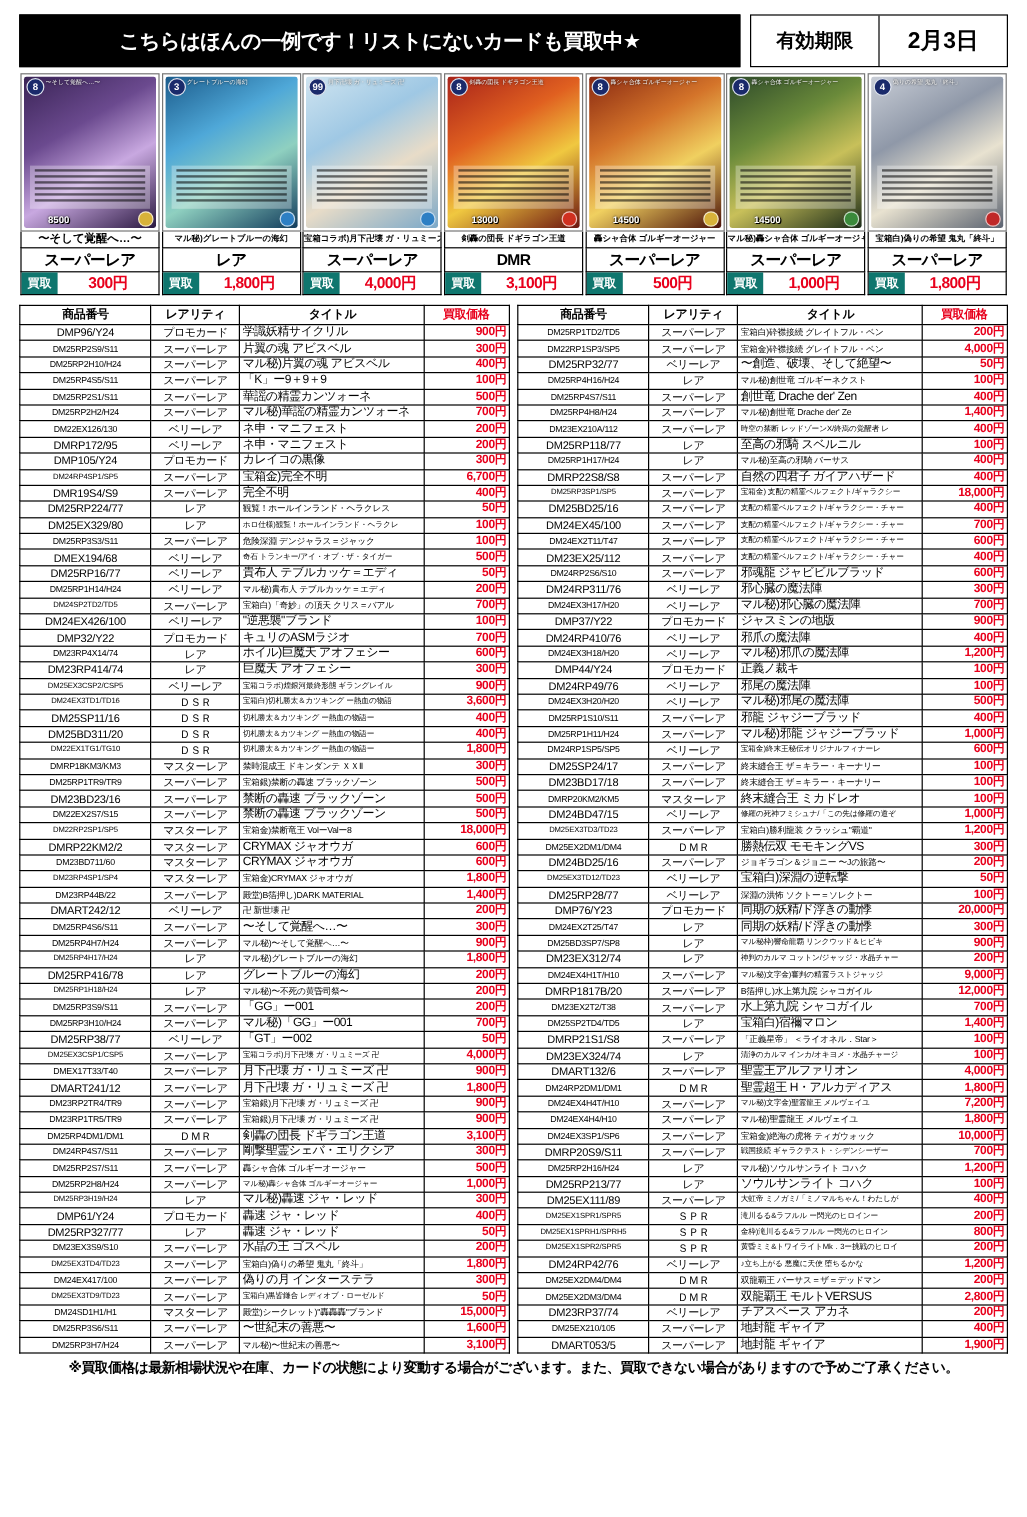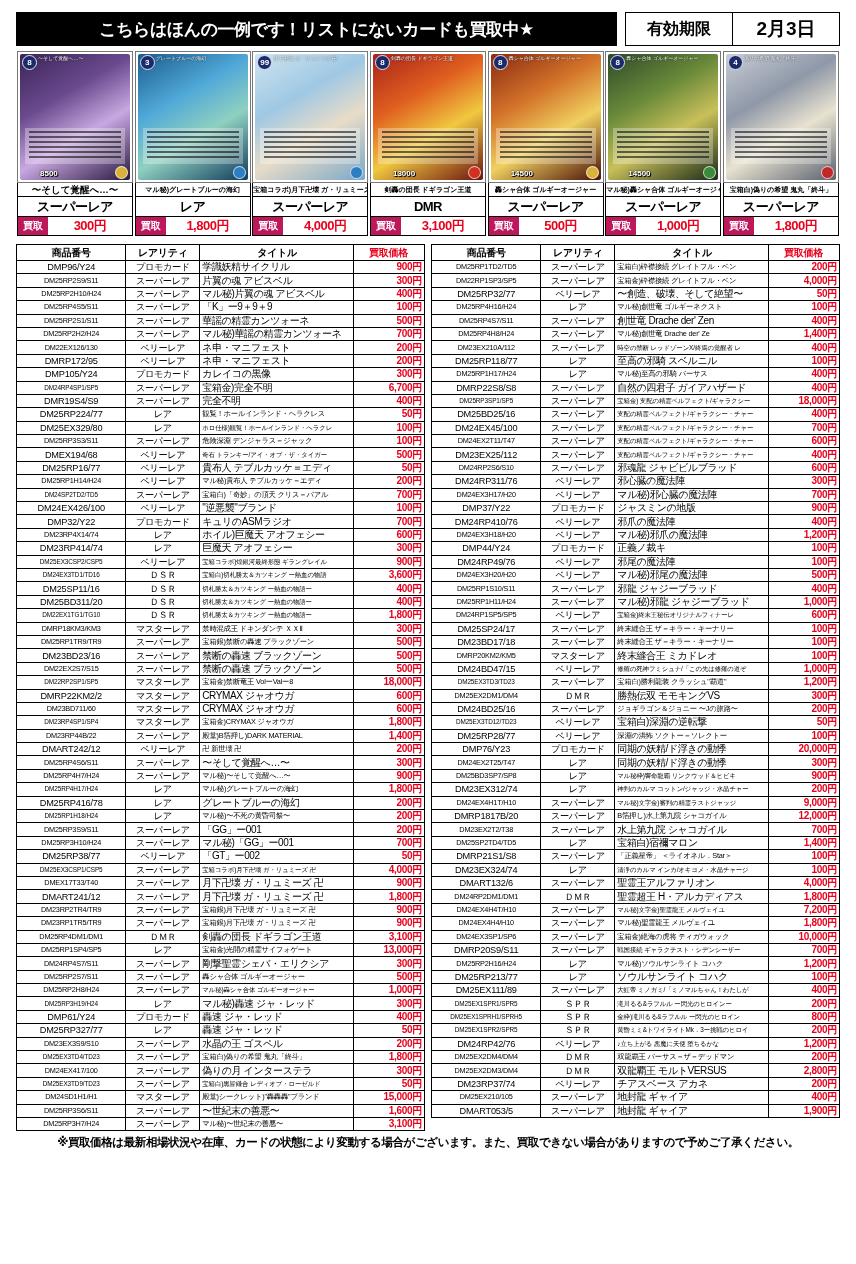--- a/index.html
+++ b/index.html
@@ -20,21 +20,21 @@
     height: 1264px;
     box-sizing: border-box;
     padding: 0 8px;
   }
 
   
   .header-row {
     display: flex;
     align-items: stretch;
     margin-top: 12px;
-    height: 34px;
+    height: 44px;
   }
   .banner {
     flex: 1 1 auto;
     background: #000000;
     color: #ffffff;
     font-size: 17px;
     font-weight: bold;
     letter-spacing: -0.5px;
     display: flex;
     align-items: center;
@@ -169,21 +169,21 @@
     letter-spacing: -0.5px;
   }
   .card-price-row {
     display: flex;
     border-left: 1px solid #000;
     border-right: 1px solid #000;
     border-bottom: 1px solid #000;
     height: 18px;
   }
   .kaitori-tag {
-    background: #be185d;
+    background: #0f766e;
     color: #fff;
     font-size: 10px;
     font-weight: bold;
     width: 30px;
     display: flex;
     align-items: center;
     justify-content: center;
   }
   .card-price {
     flex: 1;
@@ -728,26 +728,20 @@
               <td class="c-ttl small">宝箱銀)月下卍壊 ガ・リュミーズ 卍</td>
               <td class="c-prc">900円</td>
             </tr>
             <tr>
               <td class="c-no small">DM25RP4DM1/DM1</td>
               <td class="c-rar">ＤＭＲ</td>
               <td class="c-ttl ">剣轟の団長 ドギラゴン王道</td>
               <td class="c-prc">3,100円</td>
             </tr>
             <tr>
-              <td class="c-no small">DM25RP1SP4/SP5</td>
-              <td class="c-rar">レア</td>
-              <td class="c-ttl small">宝箱金)光開の精霊サイフォゲート</td>
-              <td class="c-prc">13,000円</td>
-            </tr>
-            <tr>
               <td class="c-no small">DM24RP4S7/S11</td>
               <td class="c-rar">スーパーレア</td>
               <td class="c-ttl ">剛撃聖霊シェバ・エリクシア</td>
               <td class="c-prc">300円</td>
             </tr>
             <tr>
               <td class="c-no small">DM25RP2S7/S11</td>
               <td class="c-rar">スーパーレア</td>
               <td class="c-ttl small">轟シャ合体 ゴルギーオージャー</td>
               <td class="c-prc">500円</td>

